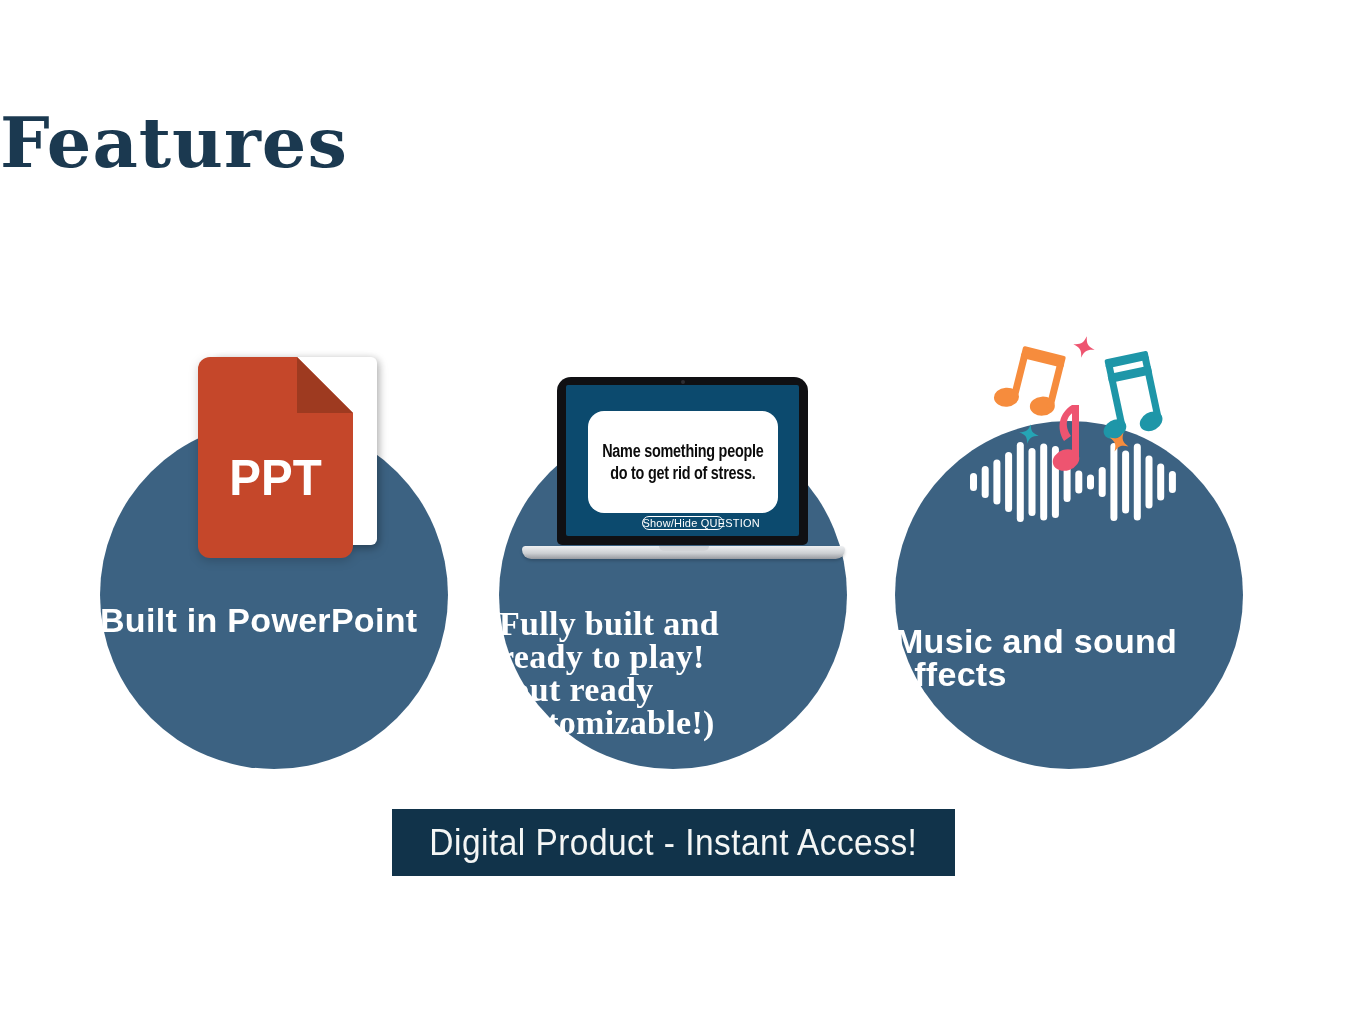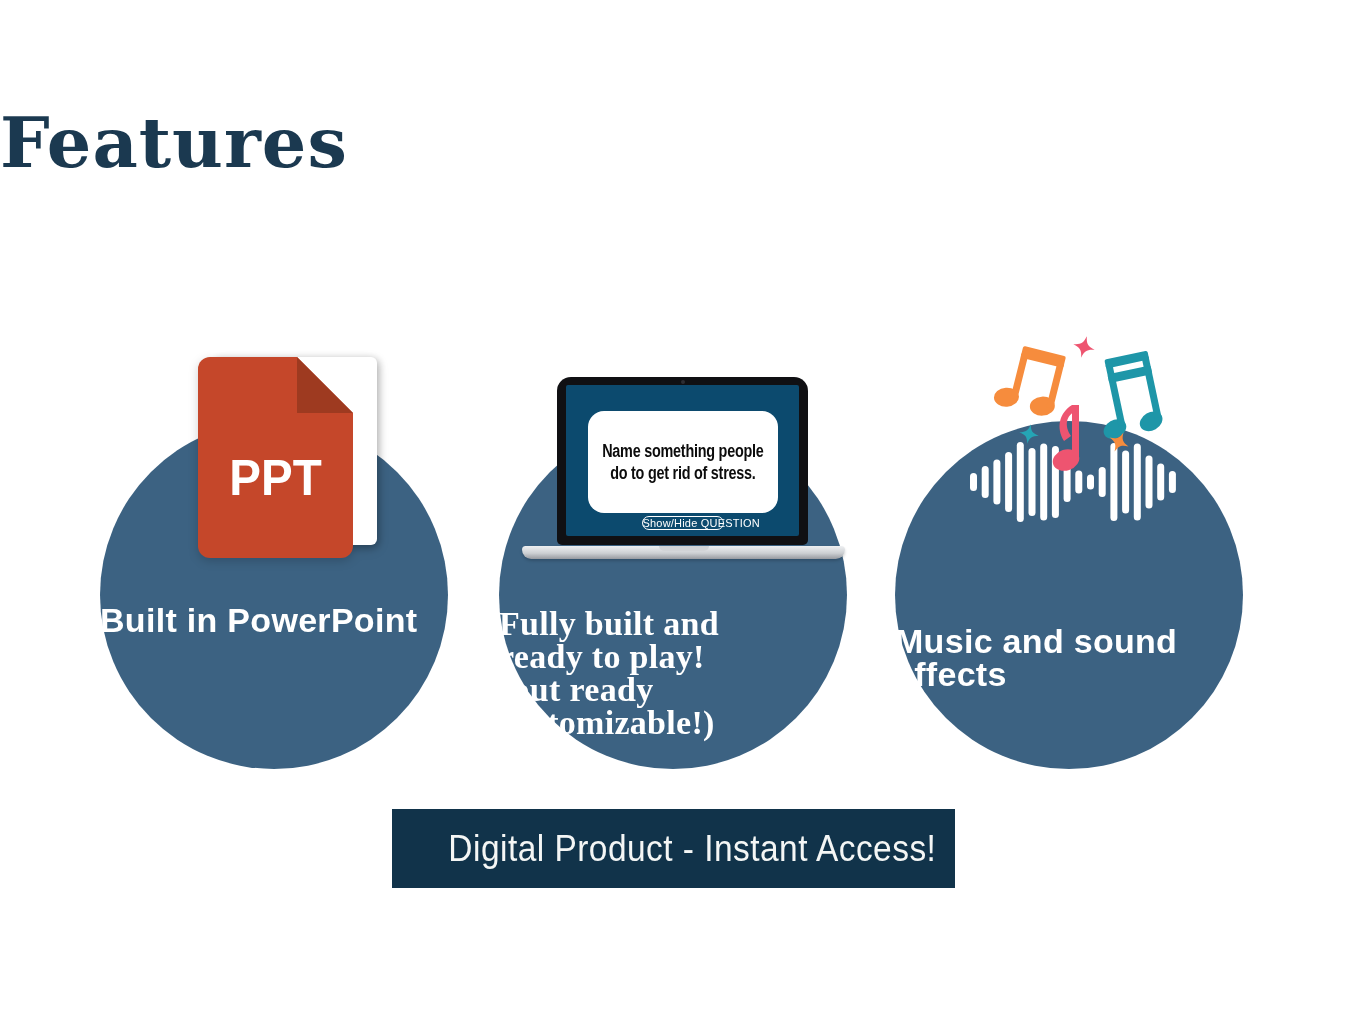--- a/index.html
+++ b/index.html
@@ -133,23 +133,23 @@
   }
 
   
   .music-svg{
     position:absolute;left:955px;top:330px;width:230px;height:260px;
     z-index:3;
   }
 
   
   .banner{
-    position:absolute;left:392px;top:809px;width:563px;height:79px;
+    position:absolute;left:392px;top:809px;width:563px;height:67px;
     background:#11334a;
-    display:flex;align-items:center;justify-content:flex-end;
+    display:flex;align-items:center;justify-content:center;
     z-index:2;
   }
   .banner-text{
     color:#f4f6f5;
     font-size:36px;
     font-weight:normal;
     white-space:nowrap;
     letter-spacing:0.5px;
     transform:scaleX(0.93);
   }

